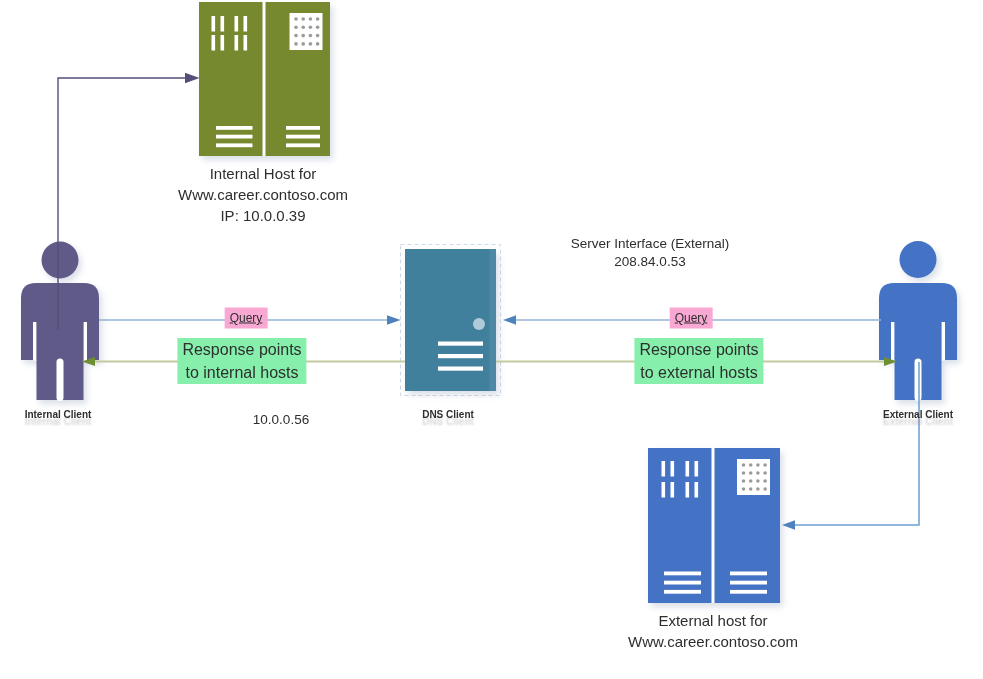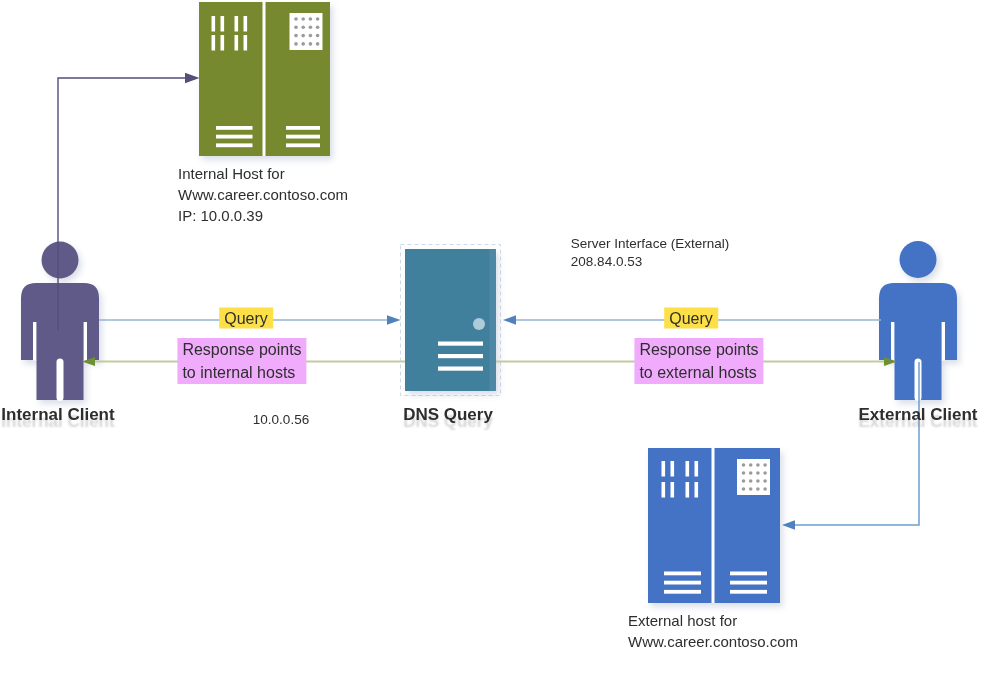--- a/index.html
+++ b/index.html
@@ -1,24 +1,24 @@
 <!DOCTYPE html>
 <html style="--text: #2E2E2E; --internal-host-fill: #77892F; --external-fill: #4472C4; --internal-client-fill: #5F5A88; --dns-fill: #41809D; --dns-highlight: #4E88A5; --dns-button: #AECBDA; --dot-gray: #9B9B9B; --query-line: #95B3D7; --query-arrow: #4F81BD; --response-line: #C3CA9D; --response-arrow: #6F8F33; --connector-purple: #544E79; --connector-blue: #6D9ECF; --selection-dash: #CCD9E8;"><head>
 <meta charset="utf-8">
 <style>
   html,body{margin:0;padding:0;background:#fff;}
   #canvas{position:relative;width:983px;height:679px;background:#fff;overflow:hidden;
           font-family:"Liberation Sans",sans-serif;color:var(--text,#2e2e2e);}
   #shapes{position:absolute;left:0;top:0;}
-  .lbl{position:absolute;text-align:left;transform:translateX(-50%);white-space:nowrap;line-height:21px;}
+  .lbl{position:absolute;text-align:center;transform:translateX(-50%);white-space:nowrap;line-height:21px;}
   .host-lbl{font-size:15px;}
-  .bold-lbl{font-weight:bold;font-size:17px;text-shadow:0 7px 2px rgba(148,148,148,0.38);}
+  .bold-lbl{font-weight:bold;font-size:10px;text-shadow:0 7px 2px rgba(148,148,148,0.38);}
   .iface-lbl{font-size:13.5px;line-height:17.5px;}
-  .edge-lbl{background:#fde047;padding:0 5px;font-size:16px;transform:translate(-50%,-50%);}
-  .edge-lbl2{background:#f0abfc;padding:0 5px;font-size:16px;line-height:23px;transform:translate(-50%,-50%);}
+  .edge-lbl{background:#f9a8d4;padding:0 5px;font-size:12px;transform:translate(-50%,-50%);text-decoration:underline;}
+  .edge-lbl2{background:#86efac;padding:0 5px;font-size:16px;line-height:23px;transform:translate(-50%,-50%);}
   .shadowed{filter:drop-shadow(3px 4px 3px rgba(174,184,205,0.45));}
 </style>
 </head>
 <body>
 
 <div id="canvas">
 
   <svg id="shapes" width="983" height="679" viewBox="0 0 983 679">
 
     <g class="shadowed">
@@ -191,21 +191,21 @@
     <div>to internal hosts</div>
   </div>
 
   <div class="lbl edge-lbl2" style="left:699px;top:360.5px;">
     <div>Response points</div>
     <div>to external hosts</div>
   </div>
 
   <div class="lbl bold-lbl" style="left:58px;top:404px;">Internal Client</div>
 
-  <div class="lbl bold-lbl" style="left:448px;top:404px;">DNS Query</div>
+  <div class="lbl bold-lbl" style="left:448px;top:404px;">DNS Client</div>
 
   <div class="lbl bold-lbl" style="left:918px;top:404px;">External Client</div>
 
   <div class="lbl iface-lbl" style="left:281px;top:411px;">
     <div>10.0.0.56</div>
   </div>
 
   <div class="lbl host-lbl" style="left:713px;top:610px;">
     <div>External host for</div>
     <div>Www.career.contoso.com</div>

